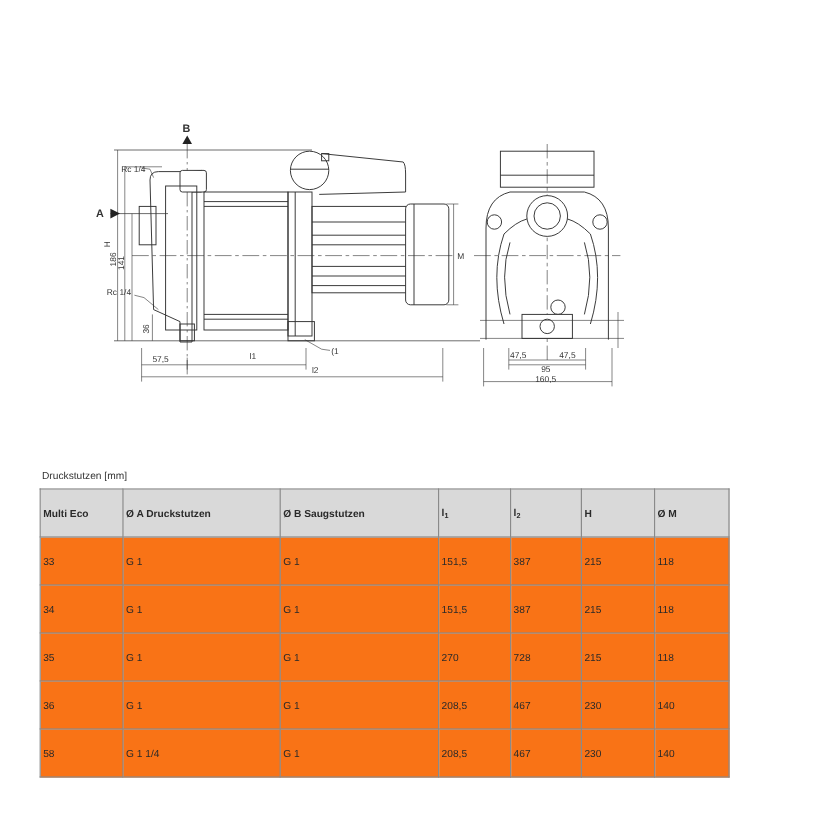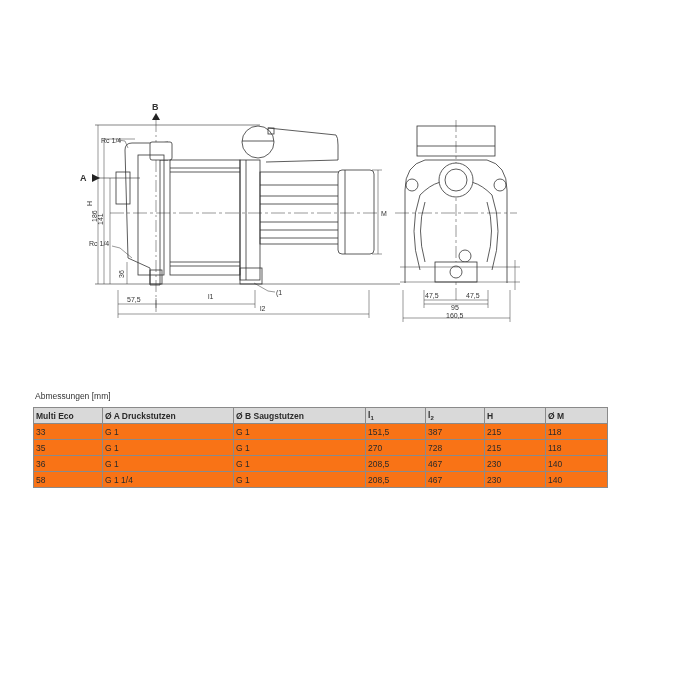--- a/index.html
+++ b/index.html
@@ -3,21 +3,21 @@
 <meta charset="utf-8">
 <style>
   html, body { margin:0; padding:0; background:#ffffff; }
   body { width:700px; height:700px; position:relative; overflow:hidden;
          font-family:"Liberation Sans", "DejaVu Sans", sans-serif; color:#2a2a2a; }
   #drawing { position:absolute; left:0; top:0; width:700px; height:340px; }
   #drawing text { font-family:"Liberation Sans", "DejaVu Sans", sans-serif; fill:#333; }
   .caption { position:absolute; left:35px; top:391px; font-size:8.5px; color:#333; }
   table.dims { position:absolute; left:33px; top:407px; border-collapse:collapse;
                font-size:8.5px; color:#2a2a2a; }
-  table.dims th, table.dims td { border:1px solid #8a8a8a; padding:0 2px; height:15px;
+  table.dims th, table.dims td { border:1px solid #8a8a8a; padding:12px 2px; height:15px;
                text-align:left; vertical-align:middle; white-space:nowrap; }
   table.dims th { background:#d9d9d9; font-weight:bold; }
   table.dims td { background:#f97316; }
   .c0{width:64px}.c1{width:126px}.c2{width:127px}.c3{width:55px}.c4{width:54px}.c5{width:56px}.c6{width:57px}
   sub { font-size:6px; vertical-align:-2px; }
 </style>
 </head>
 <body>
 
 <svg id="drawing" viewBox="0 0 700 340" xmlns="http://www.w3.org/2000/svg">
@@ -138,21 +138,21 @@
   <text x="208" y="299" font-size="7">l1</text>
   <text x="260" y="311" font-size="7">l2</text>
   <text x="276" y="295" font-size="7">(1</text>
   <text x="381" y="216" font-size="7">M</text>
   <text x="425" y="298" font-size="7">47,5</text>
   <text x="466" y="298" font-size="7">47,5</text>
   <text x="451" y="310" font-size="7">95</text>
   <text x="446" y="318" font-size="7">160,5</text>
 </svg>
 
-<div class="caption">Abmessungen [mm]</div>
+<div class="caption">Druckstutzen [mm]</div>
 
 <table class="dims">
   <thead>
     <tr>
       <th class="c0">Multi Eco</th>
       <th class="c1">Ø A Druckstutzen</th>
       <th class="c2">Ø B Saugstutzen</th>
       <th class="c3"><span>l</span><sub>1</sub></th>
       <th class="c4"><span>l</span><sub>2</sub></th>
       <th class="c5">H</th>
@@ -163,20 +163,29 @@
     <tr>
       <td>33</td>
       <td>G 1</td>
       <td>G 1</td>
       <td>151,5</td>
       <td>387</td>
       <td>215</td>
       <td>118</td>
     </tr>
     <tr>
+      <td>34</td>
+      <td>G 1</td>
+      <td>G 1</td>
+      <td>151,5</td>
+      <td>387</td>
+      <td>215</td>
+      <td>118</td>
+    </tr>
+    <tr>
       <td>35</td>
       <td>G 1</td>
       <td>G 1</td>
       <td>270</td>
       <td>728</td>
       <td>215</td>
       <td>118</td>
     </tr>
     <tr>
       <td>36</td>

